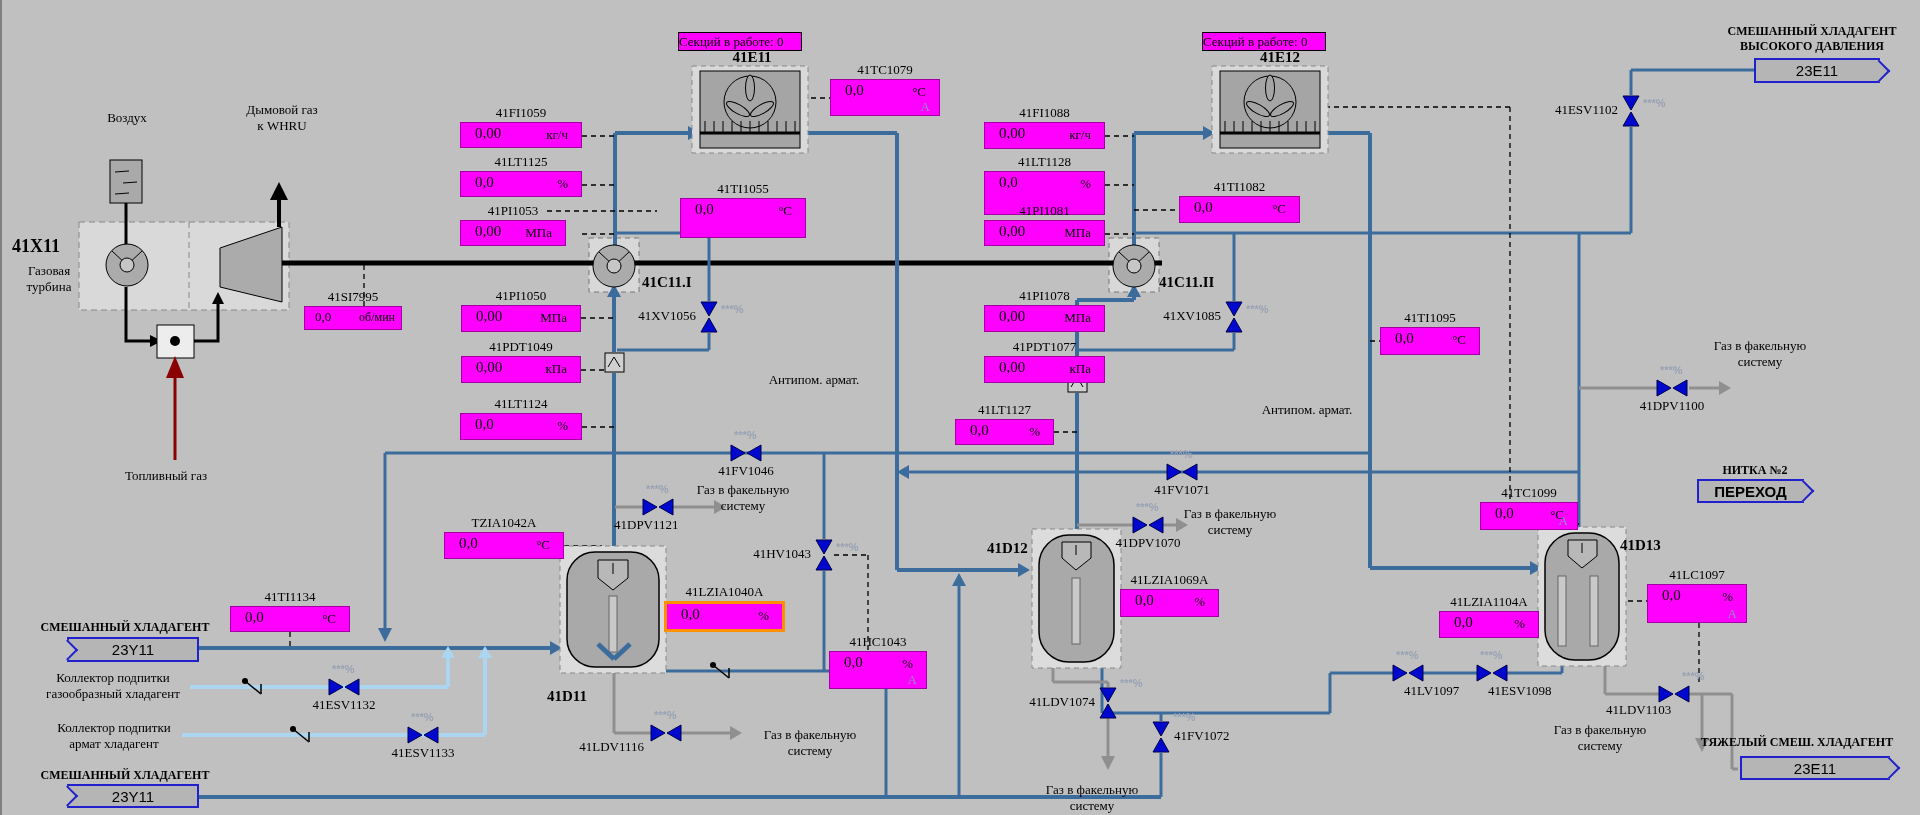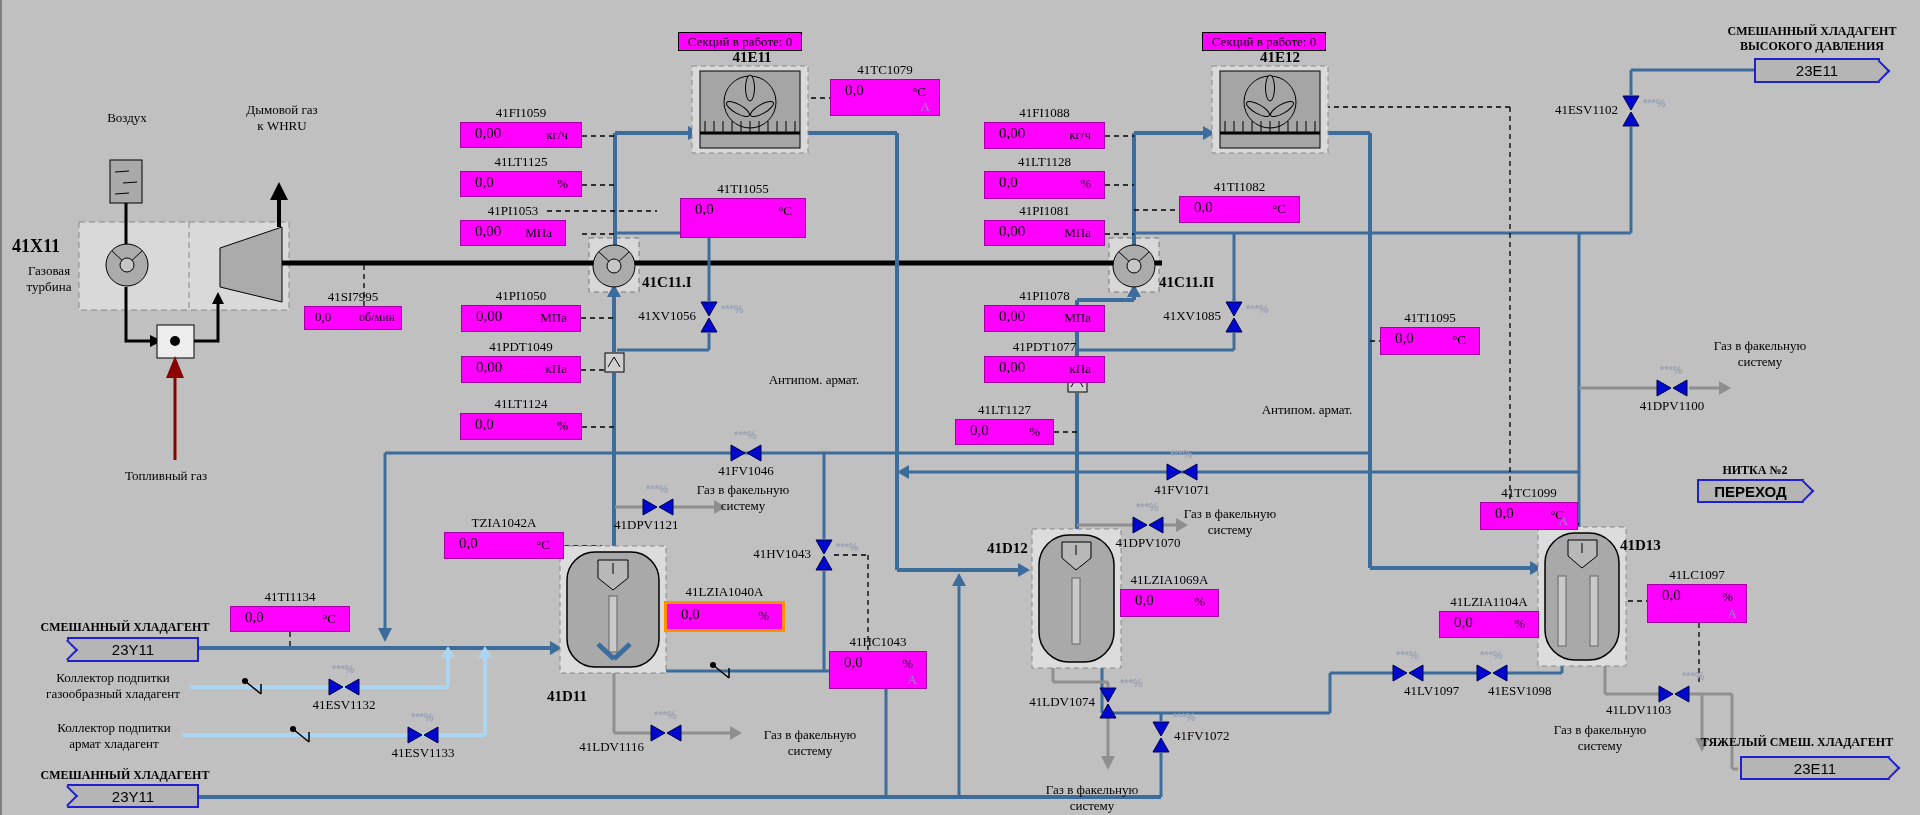--- a/index.html
+++ b/index.html
@@ -12,21 +12,21 @@
   .eqtag{position:absolute;z-index:6;font:bold 15px "Liberation Serif",serif;color:#000;white-space:nowrap;text-align:center;}
   .inst{position:absolute;z-index:7;}
   .itag{position:absolute;top:-17px;left:50%;transform:translateX(-50%);font:13px "Liberation Serif",serif;color:#000;white-space:nowrap;}
   .ibox{position:relative;width:100%;height:100%;background:#ff00ff;border:1px solid #a300a3;box-sizing:border-box;}
   .ibox.orange{border:3px solid #ff9000;}
   .ival{position:absolute;left:14px;top:2px;font:15px "Liberation Serif",serif;color:#000;}
   .iunit{position:absolute;right:13px;top:4px;font:13px "Liberation Serif",serif;color:#000;}
   .ialarm{position:absolute;right:9px;bottom:0px;font:13px "Liberation Serif",serif;color:#8f8fc4;}
   .inst.small .ival{font-size:13px;top:2px;left:10px;}
   .inst.small .iunit{font-size:12px;top:3px;right:6px;}
-  .secw{position:absolute;z-index:7;background:#ff00ff;border:1px solid #000;text-align:center;
+  .secw{position:absolute;z-index:7;background:#ff00ff;border:1px solid #000;text-align:left;
         font:13px "Liberation Serif",serif;color:#000;padding-top:1px;box-sizing:border-box;}
   .valve{position:absolute;z-index:8;}
   .vlabel{position:absolute;font:13px "Liberation Serif",serif;color:#000;white-space:nowrap;}
   .vlabel.below{top:19px;left:50%;transform:translateX(-50%);}
   .stars{position:absolute;font:bold 11px "Liberation Sans",sans-serif;color:#98a2b4;white-space:nowrap;}
   .stars.above{top:-15px;left:4px;}
   .flag{position:absolute;z-index:9;background:#b5b5b5;border:2px solid #2020cc;display:flex;align-items:center;
         justify-content:center;font:15px "Liberation Sans",sans-serif;color:#000;box-sizing:border-box;}
   .flag.in::before{content:"";position:absolute;left:-9px;top:50%;width:13px;height:13px;background:#c0c0c0;
         border-top:2px solid #2020cc;border-right:2px solid #2020cc;transform:translateY(-50%) rotate(45deg);}
@@ -412,21 +412,21 @@
     <span class="iunit">°C</span>
   </div>
 </div>
 <div class="inst" style="left:982px;top:122px;width:121px;height:27px">
   <div class="itag">41FI1088</div>
   <div class="ibox">
     <span class="ival">0,00</span>
     <span class="iunit">кг/ч</span>
   </div>
 </div>
-<div class="inst" style="left:982px;top:171px;width:121px;height:28px">
+<div class="inst" style="left:982px;top:171px;width:121px;height:44px">
   <div class="itag">41LT1128</div>
   <div class="ibox">
     <span class="ival">0,0</span>
     <span class="iunit">%</span>
   </div>
 </div>
 <div class="inst" style="left:982px;top:220px;width:121px;height:26px">
   <div class="itag">41PI1081</div>
   <div class="ibox">
     <span class="ival">0,00</span>

